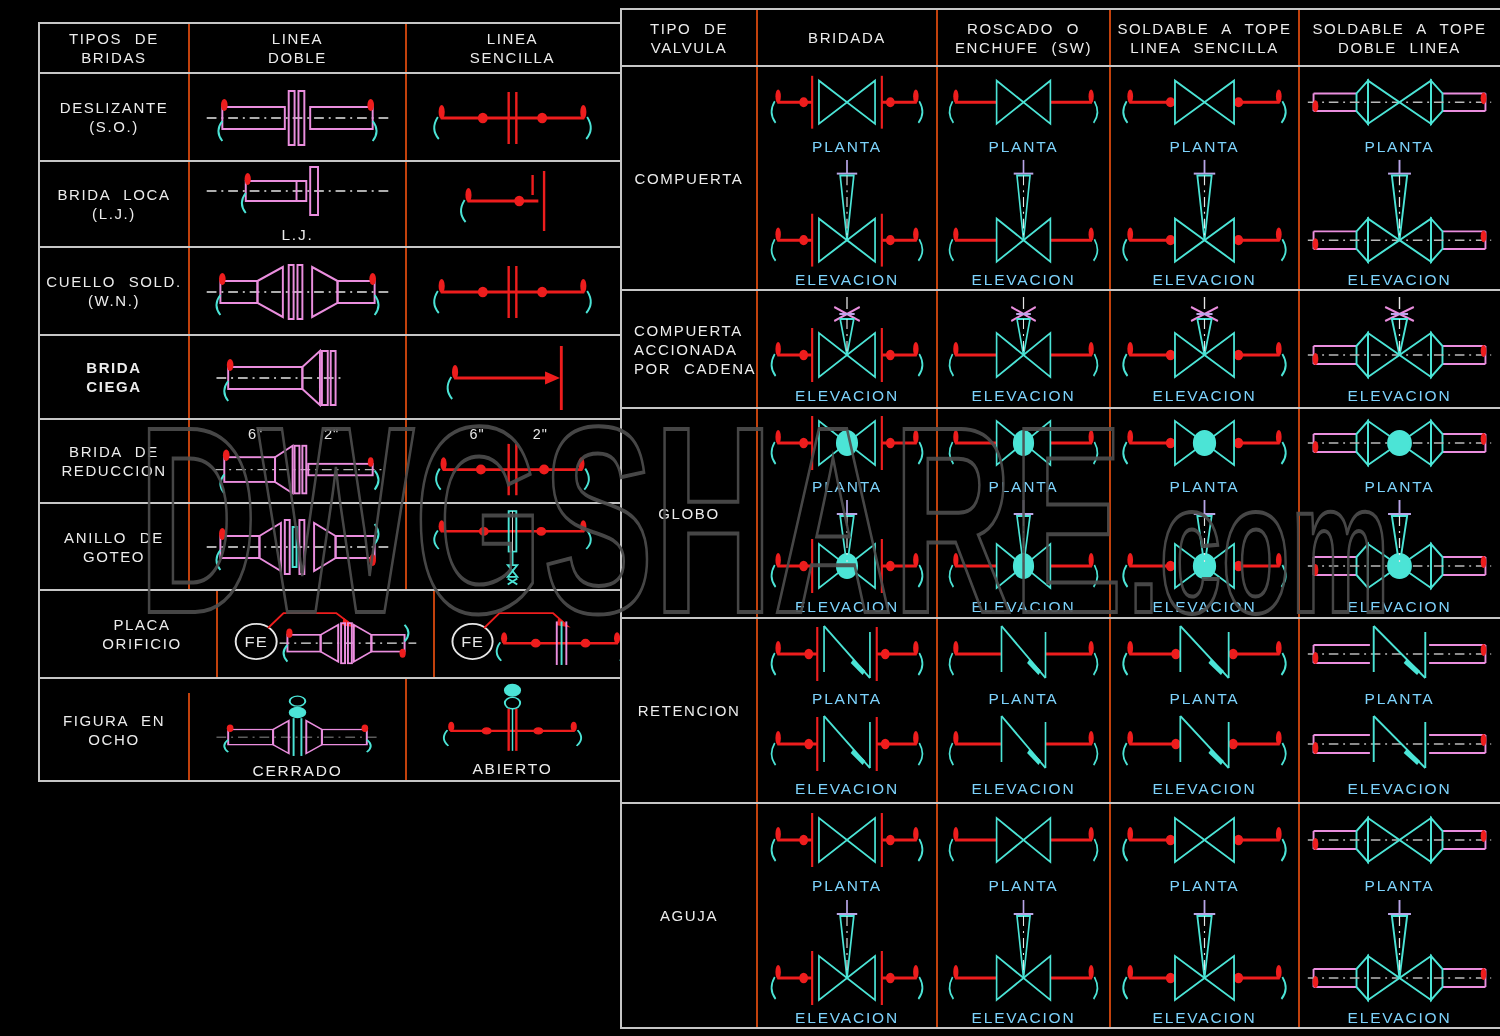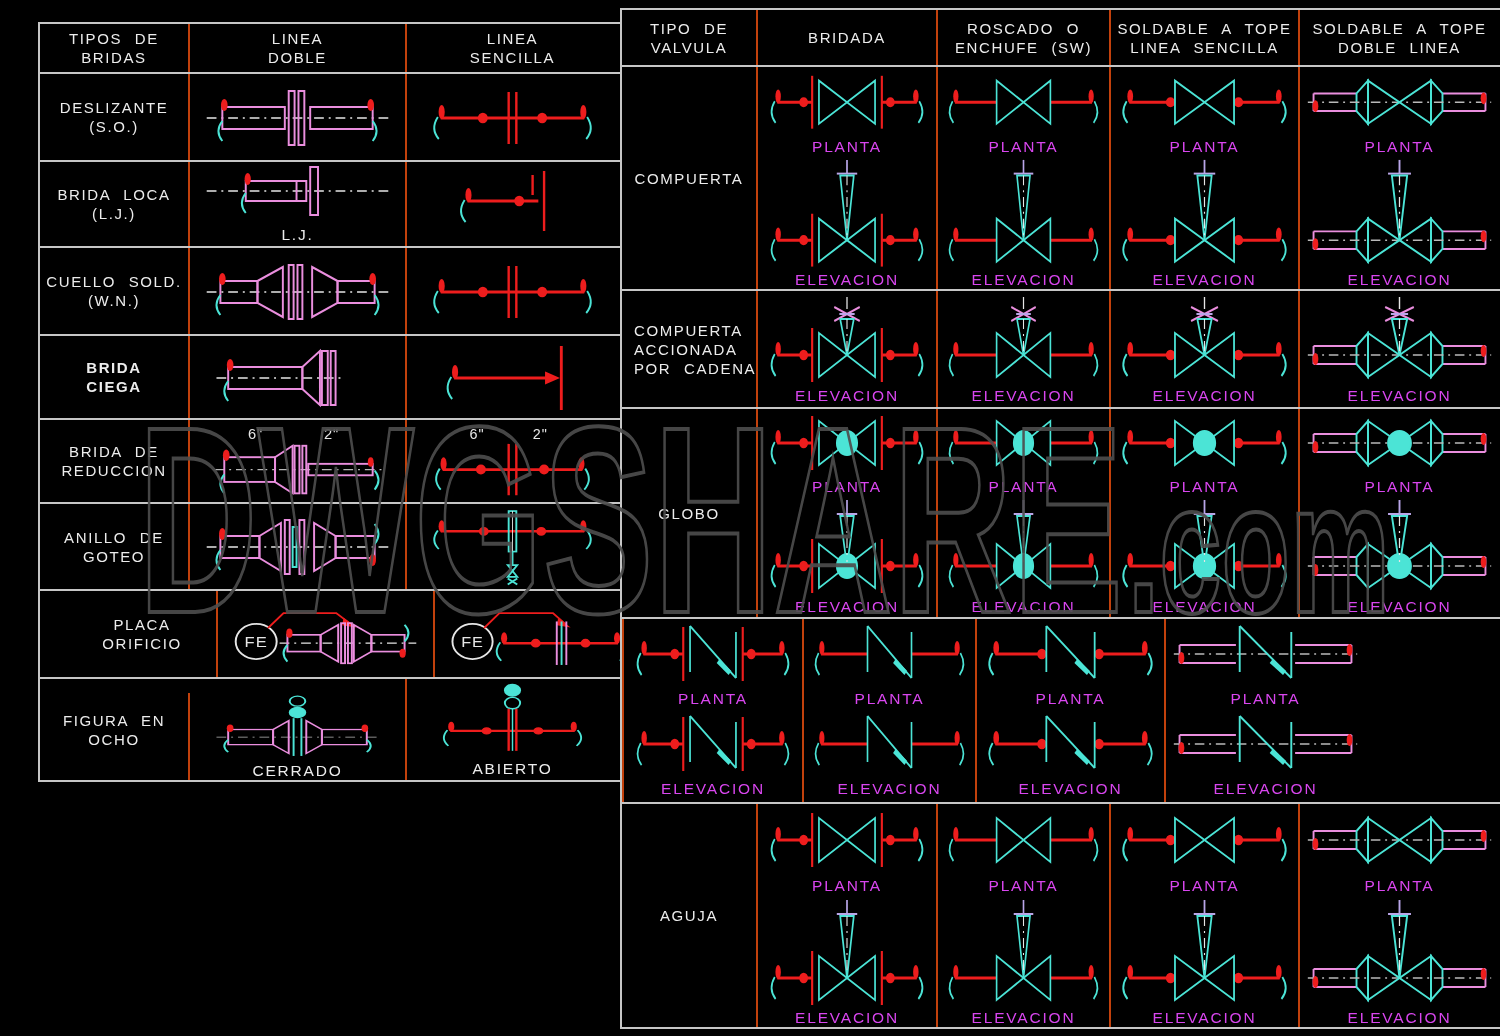--- a/index.html
+++ b/index.html
@@ -8,21 +8,21 @@
   .tbl{position:absolute;border:2px solid #c6c6c6;box-sizing:border-box;background:#000;}
   .trow{display:flex;border-top:2px solid #c6c6c6;box-sizing:border-box;}
   .trow.first{border-top:none;}
   .tcell{border-left:2px solid #c2410c;box-sizing:border-box;display:flex;flex-direction:column;
          align-items:center;justify-content:center;position:relative;overflow:hidden;}
   .tcell.firstc{border-left:none;}
   .cadtxt{color:#ececec;font-size:15px;letter-spacing:1.6px;word-spacing:7px;
           text-align:center;line-height:19px;white-space:pre;}
   .leftalign{align-items:flex-start;padding-left:12px;}
   .leftalign .cadtxt{text-align:left;}
-  .viewlbl{color:#d946ef;font-size:15.5px;letter-spacing:1.8px;height:19px;line-height:19px;}
+  .viewlbl{color:#7dd3fc;font-size:15.5px;letter-spacing:1.8px;height:19px;line-height:19px;}
   .caption{color:#ececec;font-size:15.5px;letter-spacing:1.8px;height:19px;line-height:19px;}
   .symcell{justify-content:space-evenly;}
   #watermark{position:absolute;left:128px;top:406px;width:1280px;height:244px;
              z-index:9;pointer-events:none;opacity:0.92;}
   svg{display:block;}
 </style>
 </head>
 <body>
 
 <div id="stage">
@@ -701,20 +701,23 @@
             <circle cx="100" cy="70" r="12" stroke="#4be4d6" stroke-width="2" fill="#4be4d6"></circle>
             <line x1="100" y1="4" x2="100" y2="18" stroke="#b9a6e8" stroke-width="2"></line>
             <line x1="88" y1="18" x2="112" y2="18" stroke="#b9a6e8" stroke-width="2"></line>
             <polygon points="92,20 108,20 100,70" stroke="#4be4d6" stroke-width="2" fill="none"></polygon>
             <line x1="100" y1="20" x2="100" y2="66" stroke="#e6e6e6" stroke-width="1.3" stroke-dasharray="10,5,2,5"></line>
           </svg>
           <div class="viewlbl">ELEVACION</div>
         </div>
       </div>
       <div class="trow" style="height: 185px;">
+        <div class="tcell firstc" style="width: 134px;">
+          <div class="cadtxt"><div>RETENCION</div></div>
+        </div>
         <div class="tcell symcell" style="width: 180px;">
           <svg viewBox="0 0 200 62" width="170" height="62" preserveAspectRatio="none">
             <line x1="65" y1="4" x2="65" y2="58" stroke="#ee1d1d" stroke-width="2.5"></line>
             <line x1="135" y1="4" x2="135" y2="58" stroke="#ee1d1d" stroke-width="2.5"></line>
             <line x1="18" y1="31" x2="65" y2="31" stroke="#ee1d1d" stroke-width="3"></line>
             <line x1="135" y1="31" x2="182" y2="31" stroke="#ee1d1d" stroke-width="3"></line>
             <circle cx="55" cy="31" r="4.2" stroke="#ee1d1d" stroke-width="2" fill="#ee1d1d"></circle>
             <circle cx="145" cy="31" r="4.2" stroke="#ee1d1d" stroke-width="2" fill="#ee1d1d"></circle>
             <ellipse cx="19" cy="25" rx="3.2" ry="7" fill="#ee1d1d"></ellipse>
             <path d="M 15 30 q -8 12 1 22" stroke="#4be4d6" stroke-width="2" fill="none"></path>

